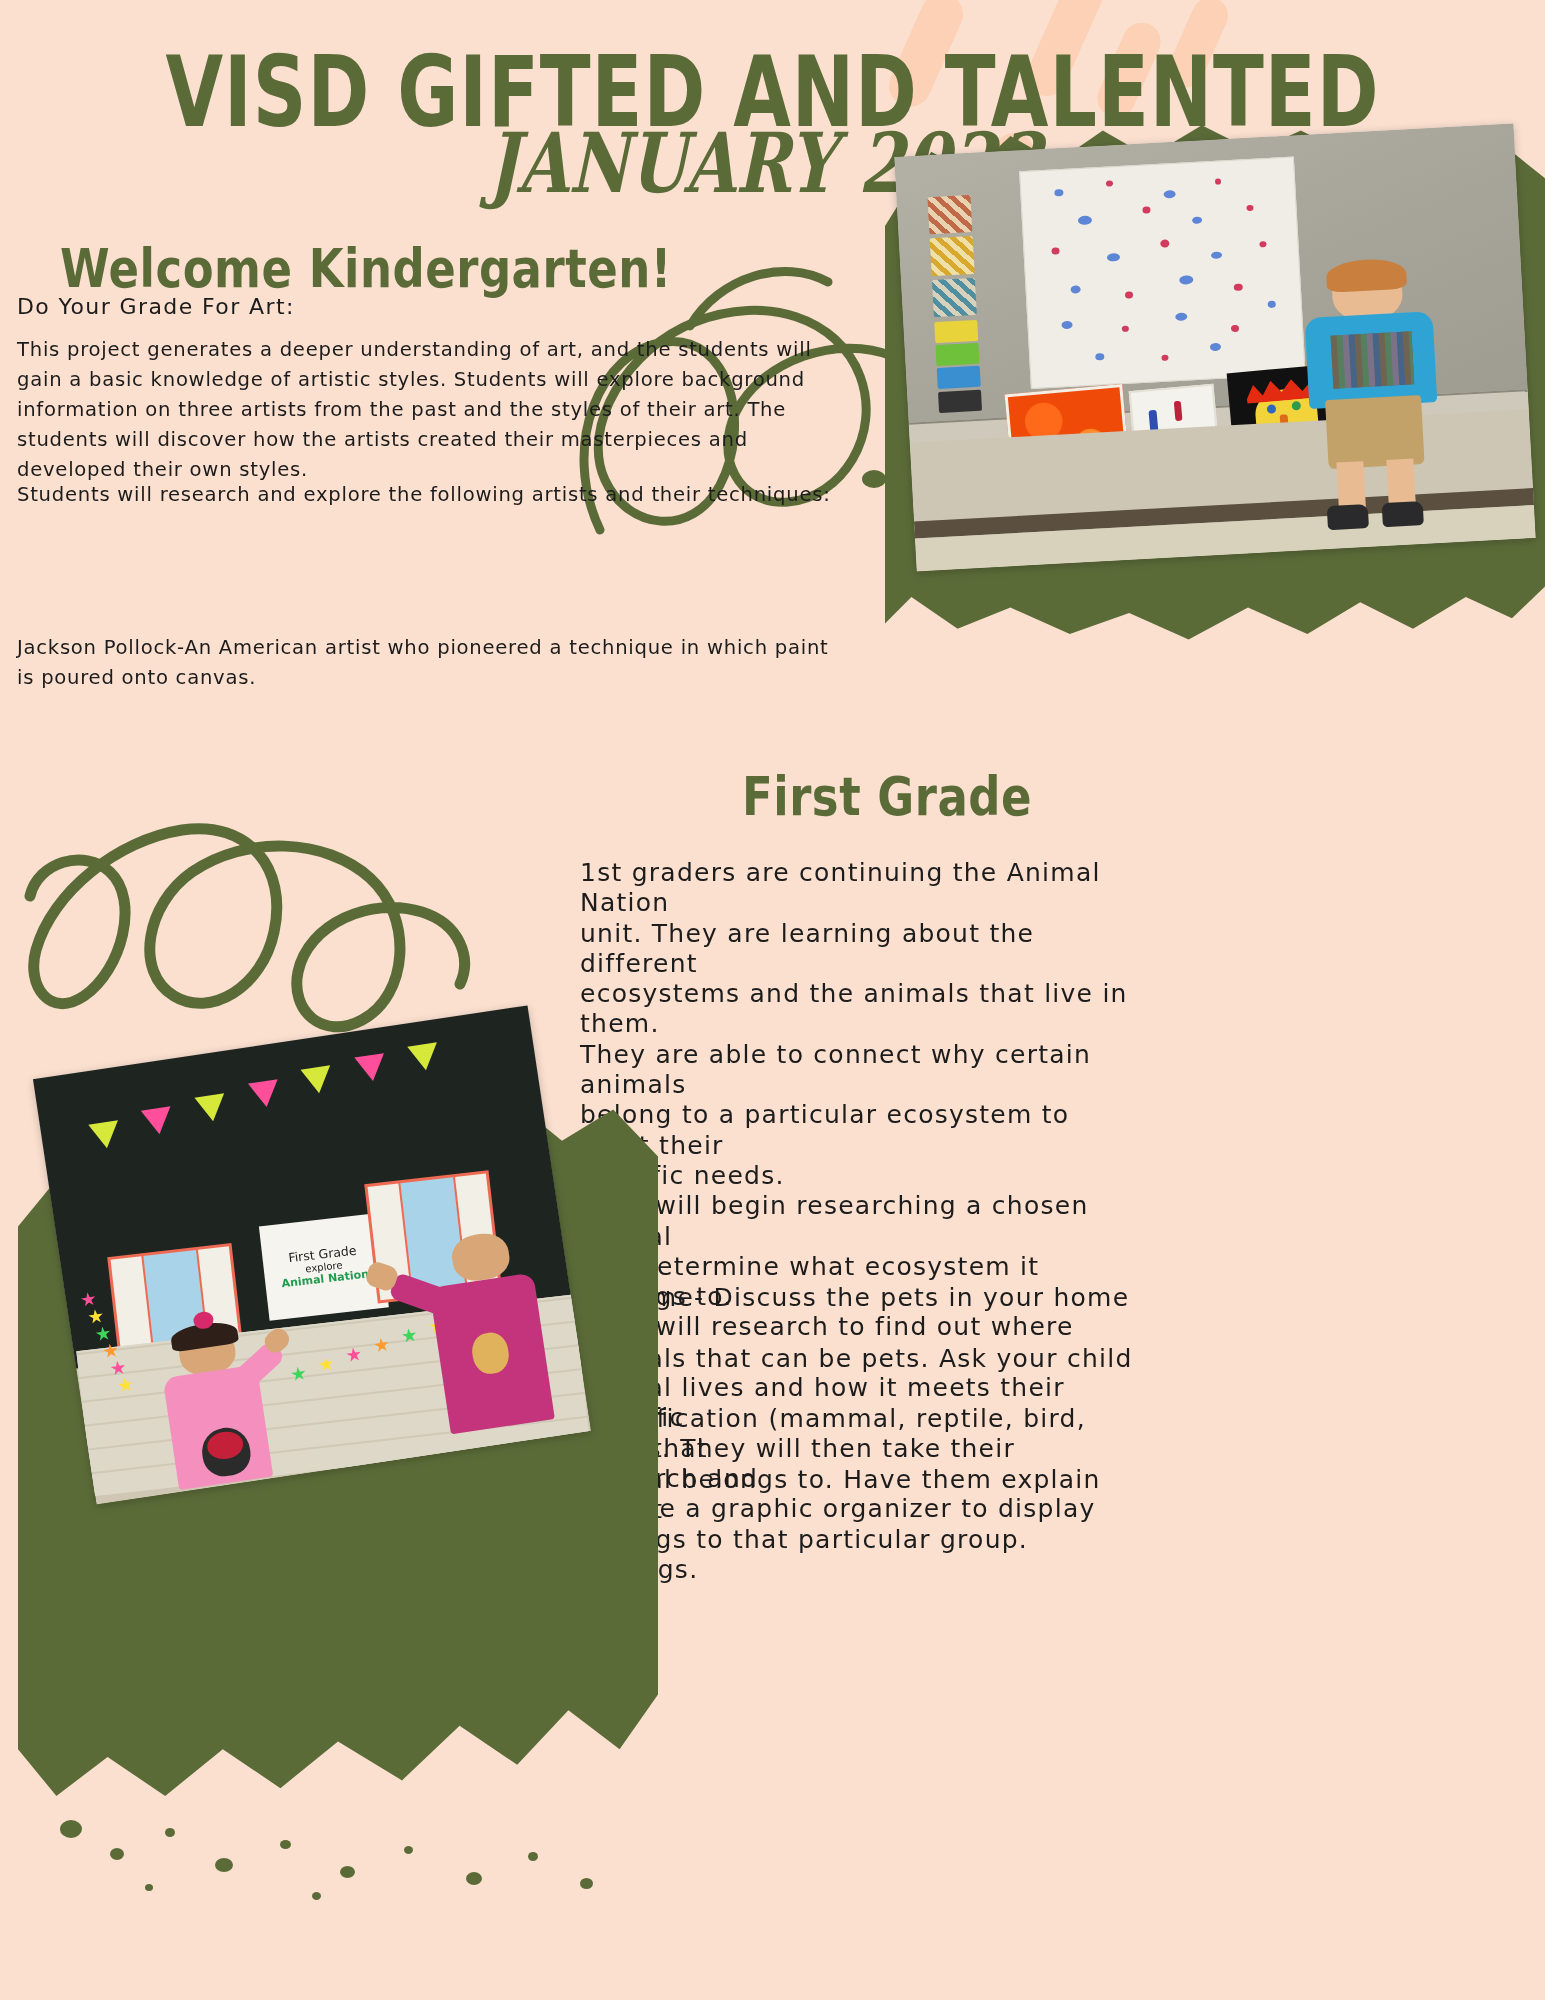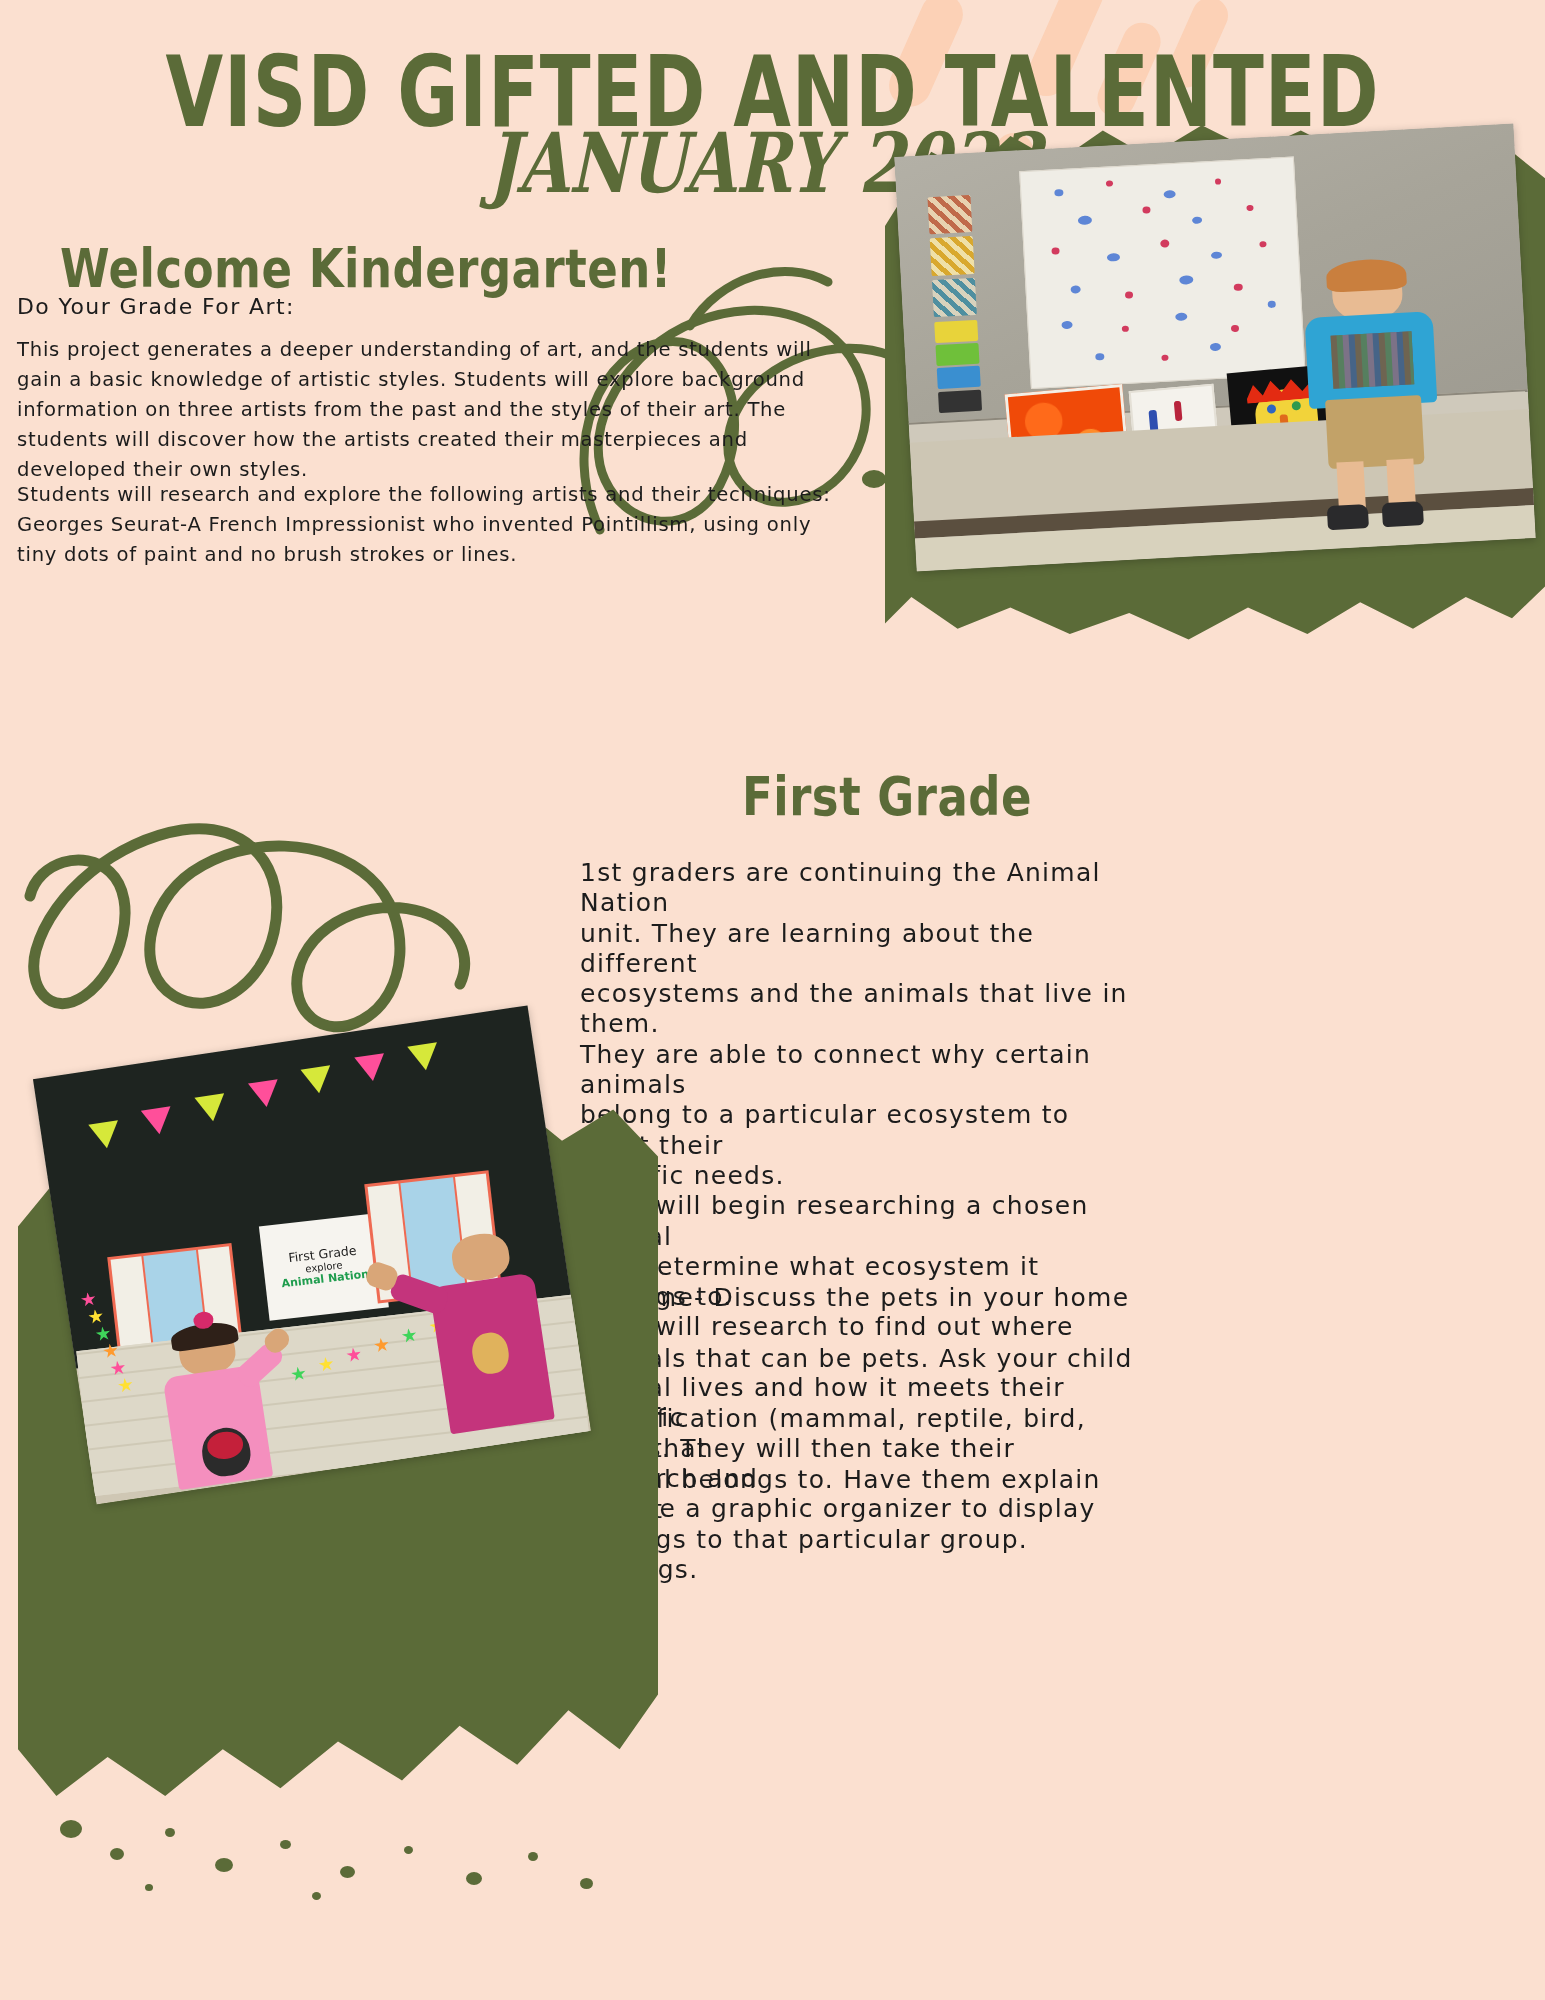--- a/index.html
+++ b/index.html
@@ -337,24 +337,24 @@
   <div class="body-text lead" style="left:17px; top:290px;">Do Your Grade For Art:</div>
 
   <div class="body-text" style="left:17px; top:335px; width:890px;">This project generates a deeper understanding of art, and the students will
 gain a basic knowledge of artistic styles.  Students will explore background
 information on three artists from the past and the styles of their art. The
 students will discover how the artists created their masterpieces and
 developed their own styles.</div>
 
   <div class="body-text" style="left:17px; top:480px; width:900px;">Students will research and explore the following artists and their techniques:</div>
 
-  <div class="body-text" style="left:17px; top:510px; width:900px;">Georges Seurat-A French Impressionist who invented Pointillism, using only
-tiny dots of paint and no brush strokes or lines.</div>
-
-
+
+
+  <div class="body-text" style="left:17px; top:633px; width:910px;">Jackson Pollock-An American artist who pioneered a technique in which paint
+is poured onto canvas.</div>
 
   <div class="blob b1"></div>
 
   <div class="photo photo-1">
     <div class="p1-wall"></div>
     <div class="p1-board"></div>
     <div class="p1-splatter">
       <div class="dotl" style="left:12%;top:9%;width:9px;height:7px;background:#5e86d6;"></div>
       <div class="dotl" style="left:31%;top:6%;width:7px;height:6px;background:#d23b5e;"></div>
       <div class="dotl" style="left:52%;top:12%;width:12px;height:8px;background:#5e86d6;"></div>

